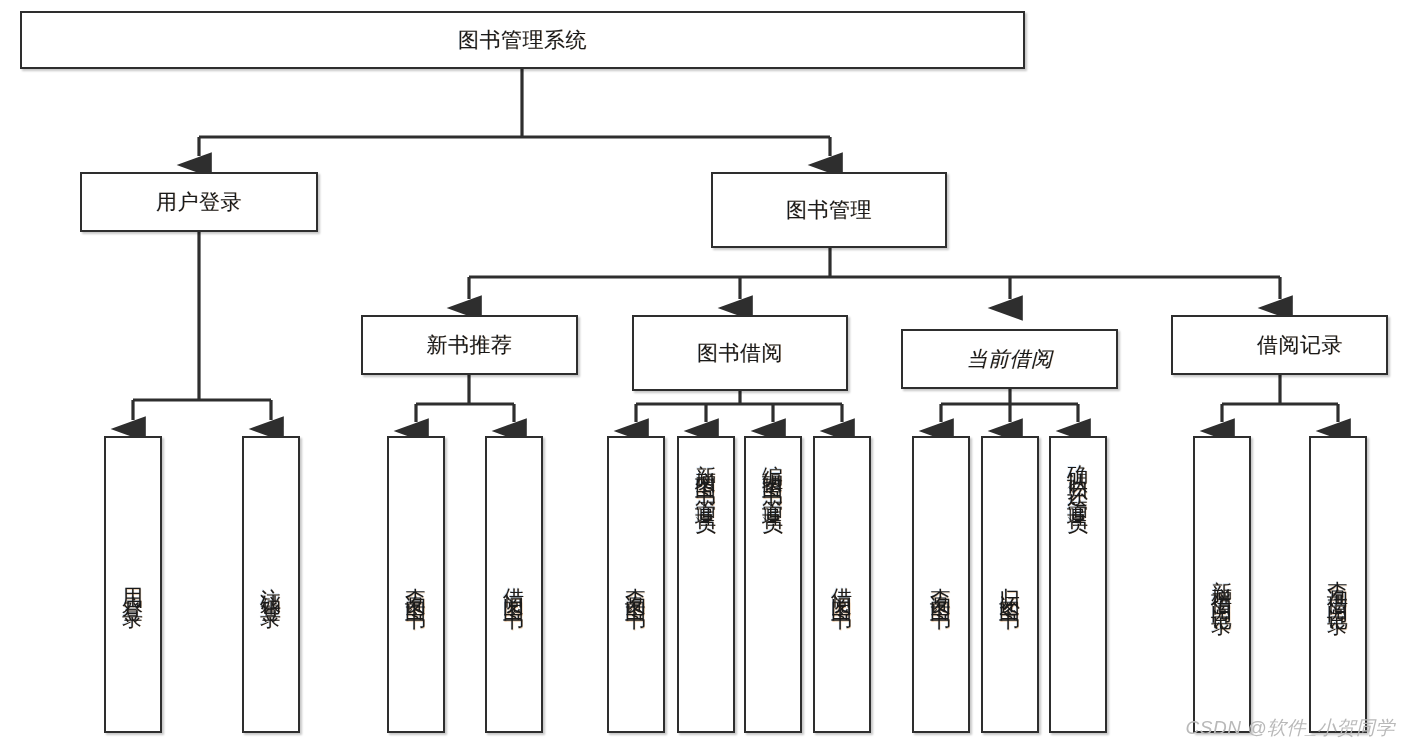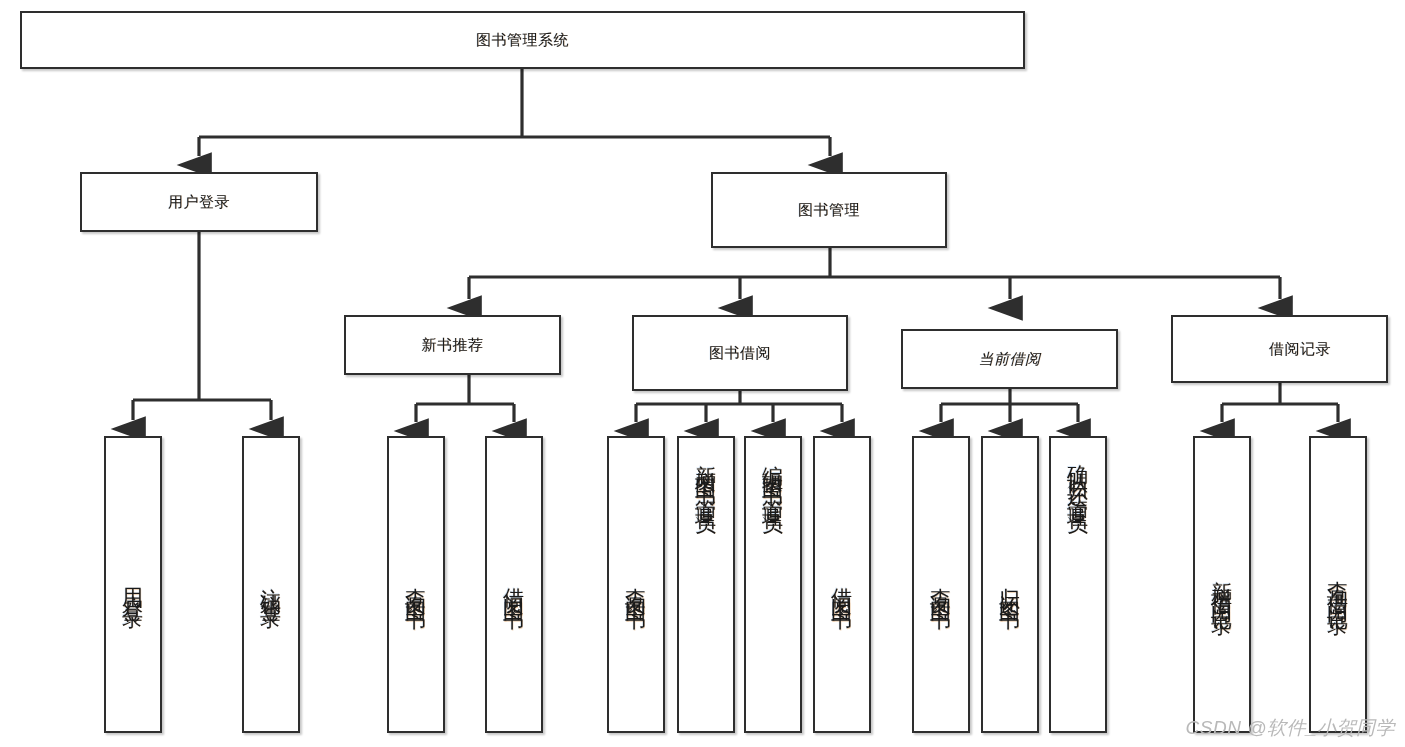--- a/index.html
+++ b/index.html
@@ -25,21 +25,21 @@
     position: absolute;
     box-sizing: border-box;
     border: 2.5px solid #2e2e2e;
     background: #ffffff;
     box-shadow: 1.5px 1.5px 2px rgba(0,0,0,0.22);
     display: flex;
     align-items: center;
     justify-content: center;
   }
   .node-label-h {
-    font-size: 15px;
+    font-size: 21px;
     color: #1a1a1a;
     line-height: 1.1;
     letter-spacing: 0.5px;
     white-space: nowrap;
     text-shadow: 0.4px 0.4px 0 rgba(200,120,40,0.32), -0.4px -0.4px 0 rgba(120,170,220,0.30);
   }
   .node-box.vertical {
     align-items: flex-start;
     justify-content: center;
     padding-top: 10px;
@@ -137,30 +137,30 @@
     <span class="node-label-h">图书管理系统</span>
   </div>
 
   <div class="node-box" style="left:80px; top:172px; width:238px; height:60px;">
     <span class="node-label-h">用户登录</span>
   </div>
   <div class="node-box" style="left:711px; top:172px; width:236px; height:76px;">
     <span class="node-label-h">图书管理</span>
   </div>
 
-  <div class="node-box" style="left:344px; top:315px; width:217px; height:60px;">
+  <div class="node-box" style="left:361px; top:315px; width:217px; height:60px;">
     <span class="node-label-h">新书推荐</span>
   </div>
   <div class="node-box" style="left:632px; top:315px; width:216px; height:76px;">
     <span class="node-label-h">图书借阅</span>
   </div>
   <div class="node-box" style="left:901px; top:329px; width:217px; height:60px;font-style:italic;">
     <span class="node-label-h">当前借阅</span>
   </div>
-  <div class="node-box" style="left:1171px; top:315px; width:217px; height:68px;padding-left:41px;">
+  <div class="node-box" style="left:1171px; top:315px; width:217px; height:60px;padding-left:41px;">
     <span class="node-label-h">借阅记录</span>
   </div>
 
   <div class="node-box vertical vcenter" style="left:104px; top:436px; width:58px; height:297px;">
     <span class="node-label-v">用户登录</span>
   </div>
   <div class="node-box vertical vcenter" style="left:242px; top:436px; width:58px; height:297px;">
     <span class="node-label-v">注销登录</span>
   </div>
 

